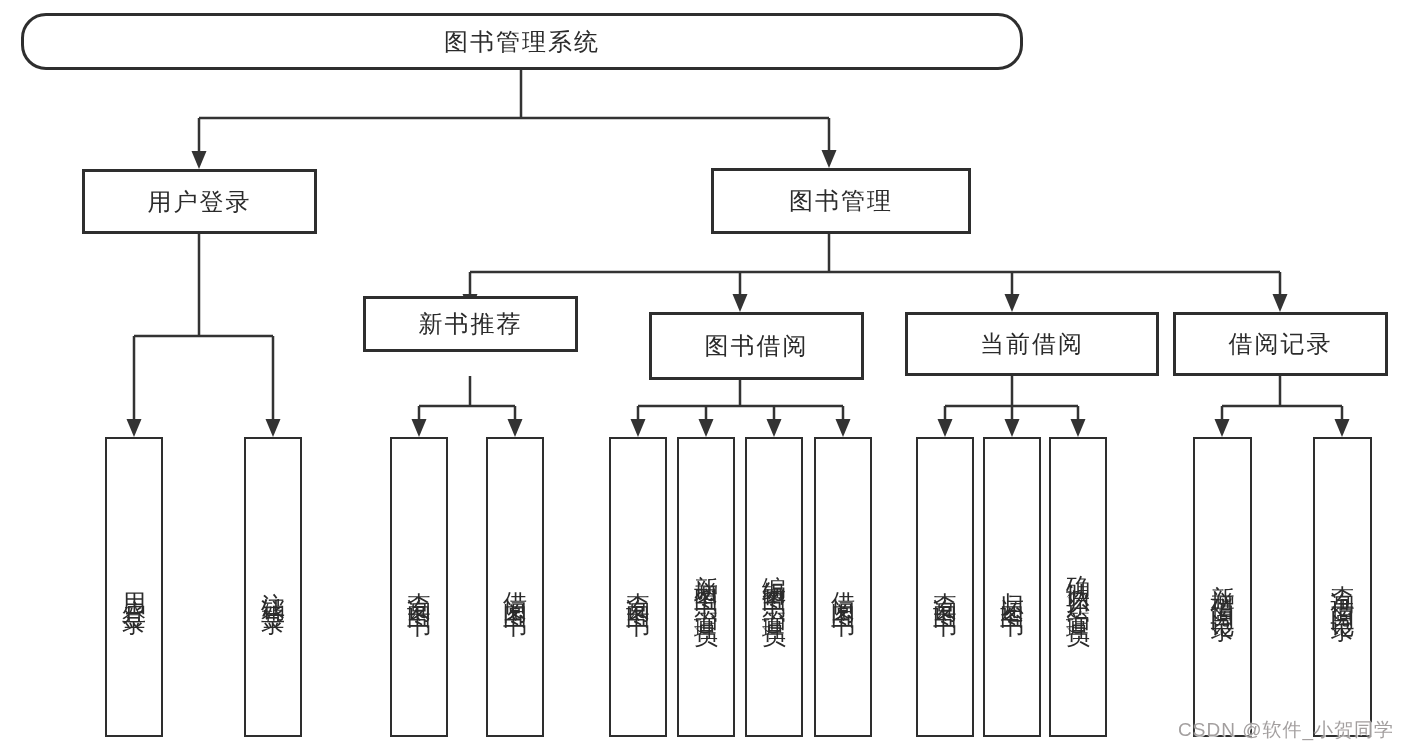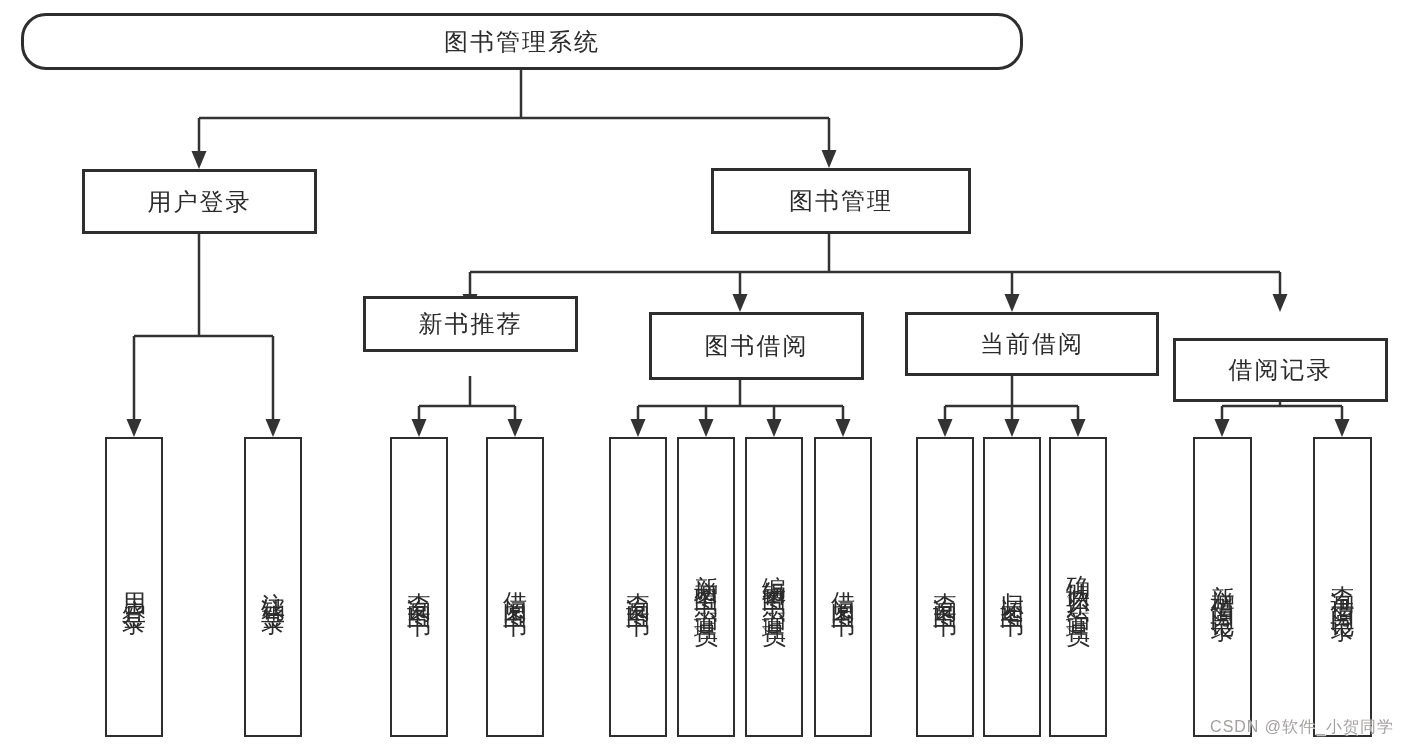--- a/index.html
+++ b/index.html
@@ -52,40 +52,40 @@
   }
   
   .n-root { left: 21px;  top: 13px;  width: 1002px; height: 57px; border-radius: 25px; }
   
   .n-user { left: 82px;  top: 169px; width: 235px;  height: 65px; }
   .n-mgmt { left: 711px; top: 168px; width: 260px;  height: 66px; }
   
   .n-rec  { left: 363px;  top: 296px; width: 215px; height: 56px; }
   .n-bor  { left: 633px;  top: 312px; width: 215px; height: 68px; margin-left: 16px; }
   .n-cur  { left: 905px;  top: 312px; width: 254px; height: 64px; }
-  .n-hist { left: 1173px; top: 312px; width: 215px; height: 64px; margin-top: 26px; }
+  .n-hist { left: 1173px; top: 312px; width: 215px; height: 64px; }
   
   .l-01 { left: 105px;  }
   .l-02 { left: 244px;  }
   .l-03 { left: 390px;  }
   .l-04 { left: 486px;  }
   .l-05 { left: 609px;  }
   .l-06 { left: 677px;  }
   .l-07 { left: 745px;  }
   .l-08 { left: 814px;  }
   .l-09 { left: 916px;  }
   .l-10 { left: 983px;  }
   .l-11 { left: 1049px; }
   .l-12 { left: 1193px; width: 59px; }
   .l-13 { left: 1313px; width: 59px; }
   .watermark {
     position: absolute;
     right: 11px;
     top: 717px;
-    font-size: 16px;
+    font-size: 19px;
     letter-spacing: 1px;
     color: rgba(158, 154, 154, 0.95);
     text-shadow: 0 0 2px #ffffff, 1px 1px 0 rgba(255,255,255,0.7);
     white-space: nowrap;
     text-align: right;
   }
 </style>
 </head>
 <body>
 

